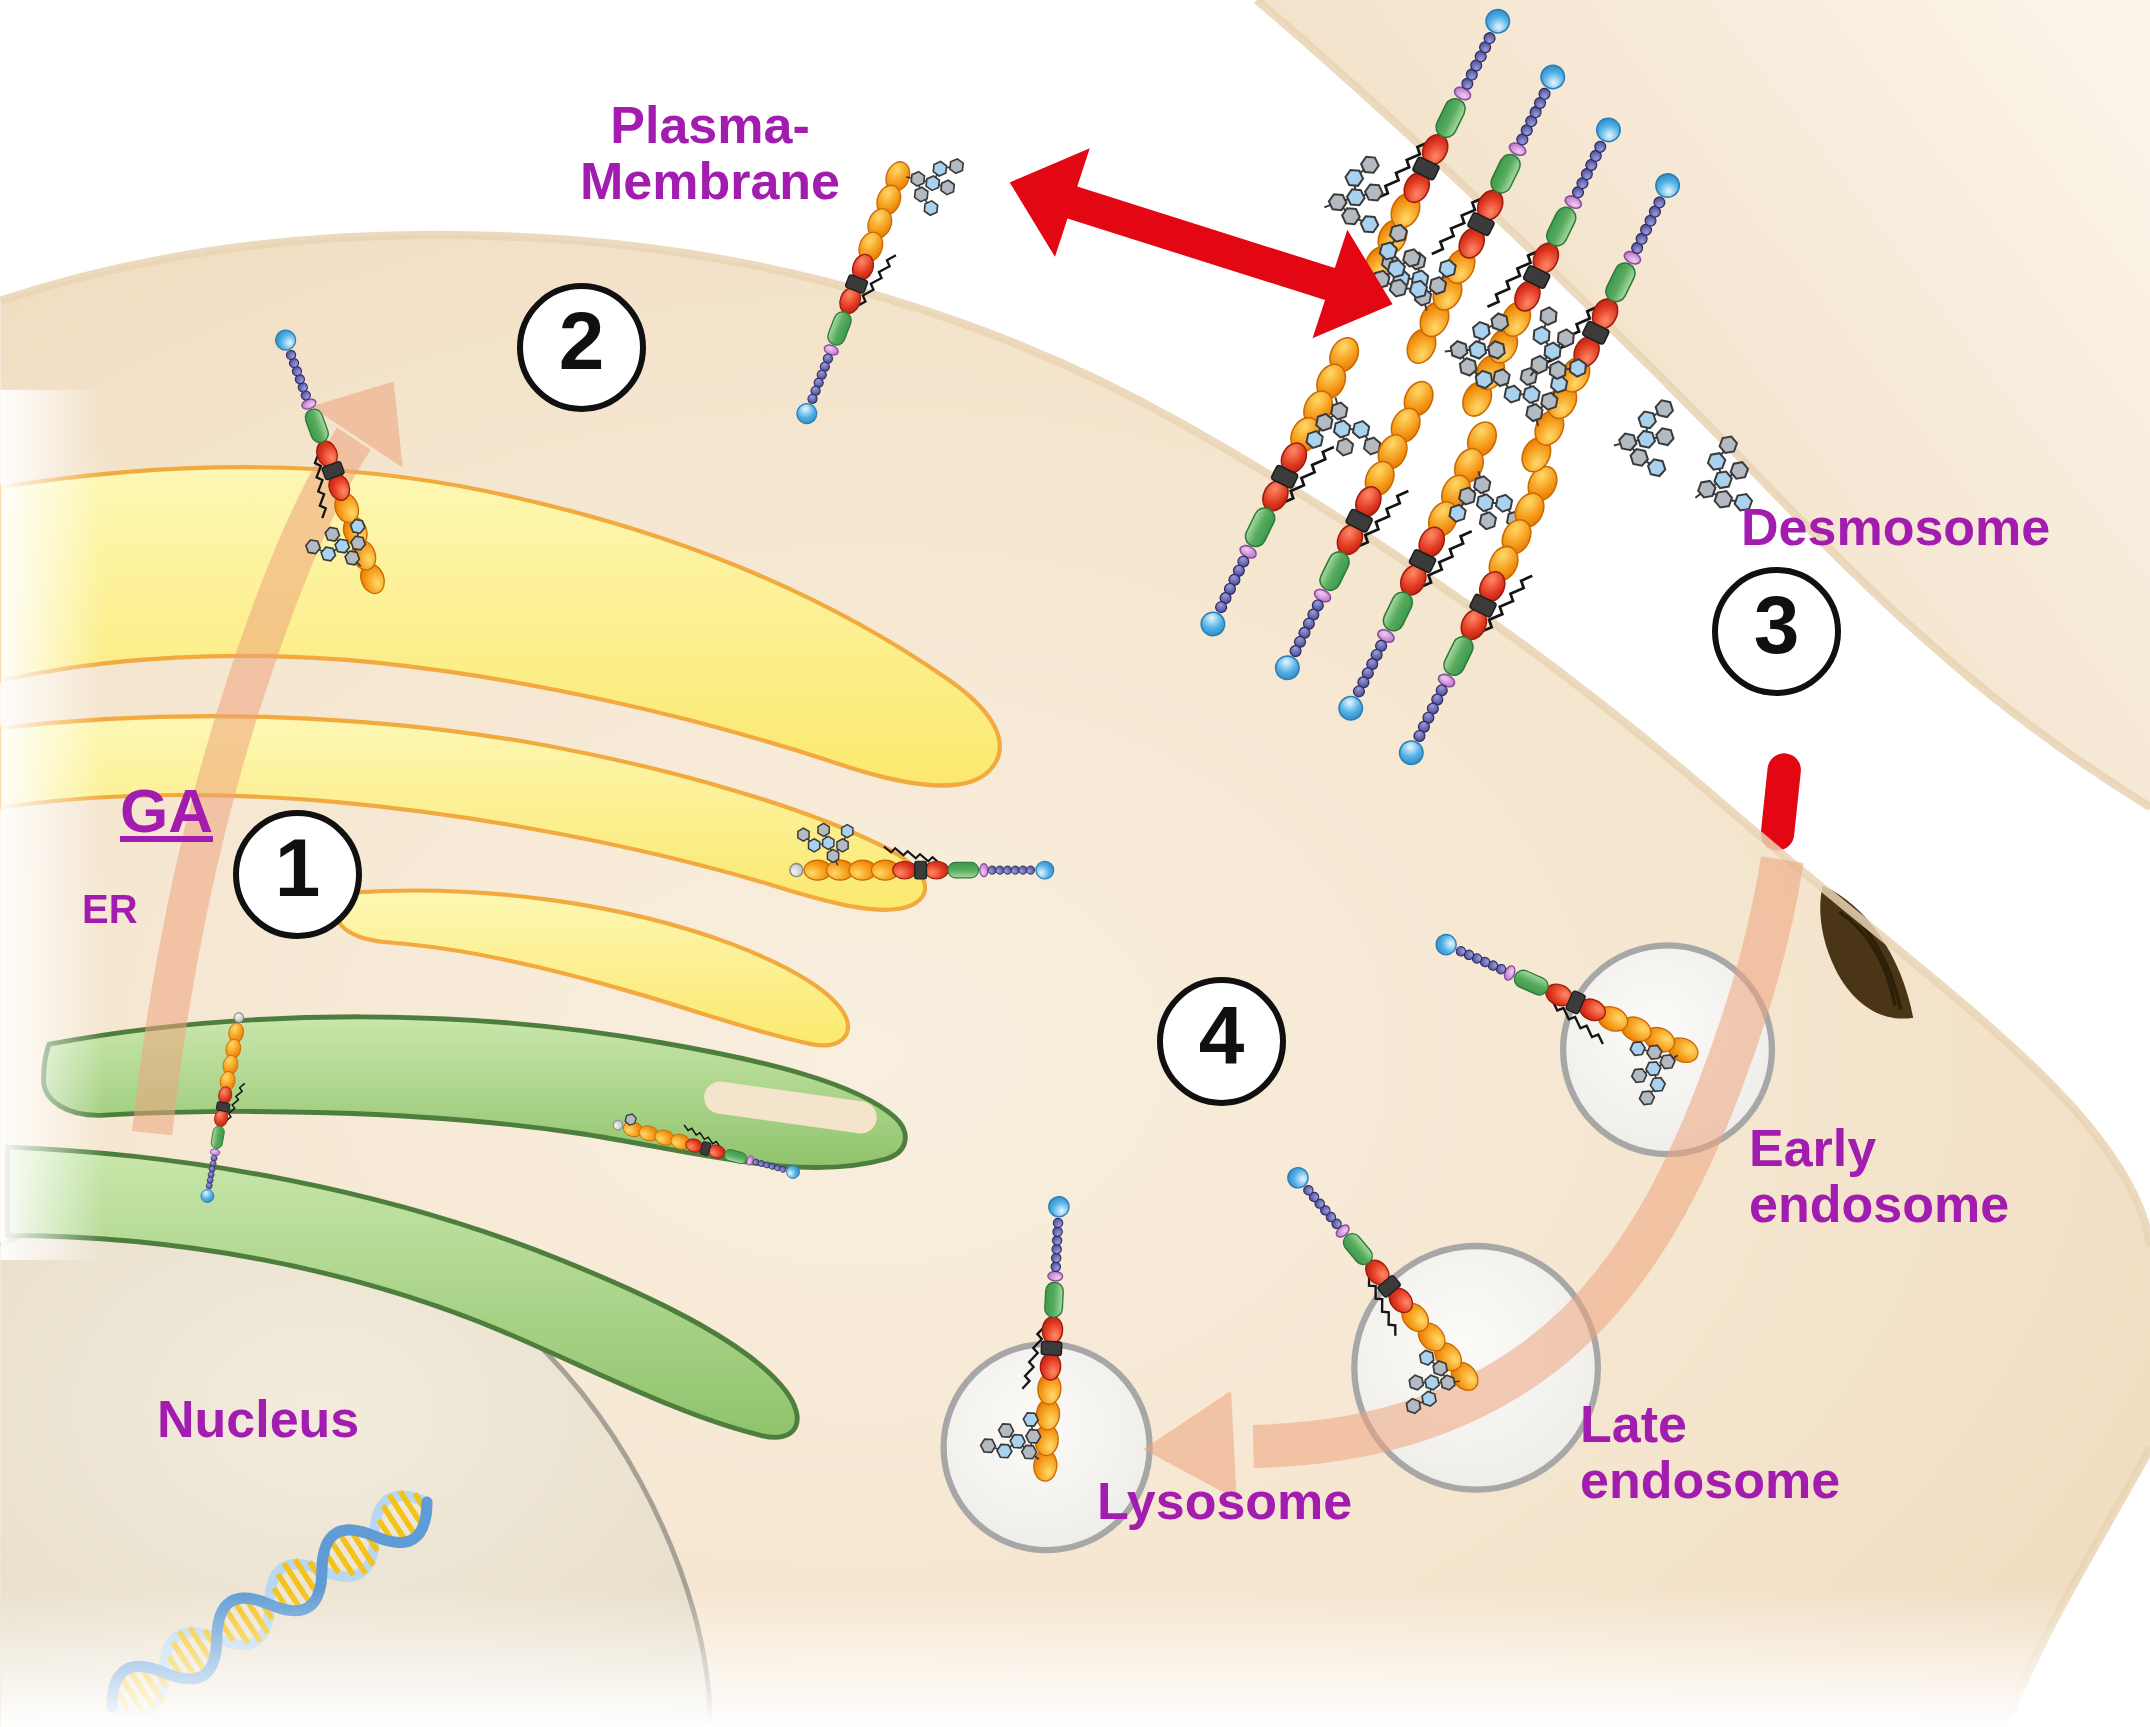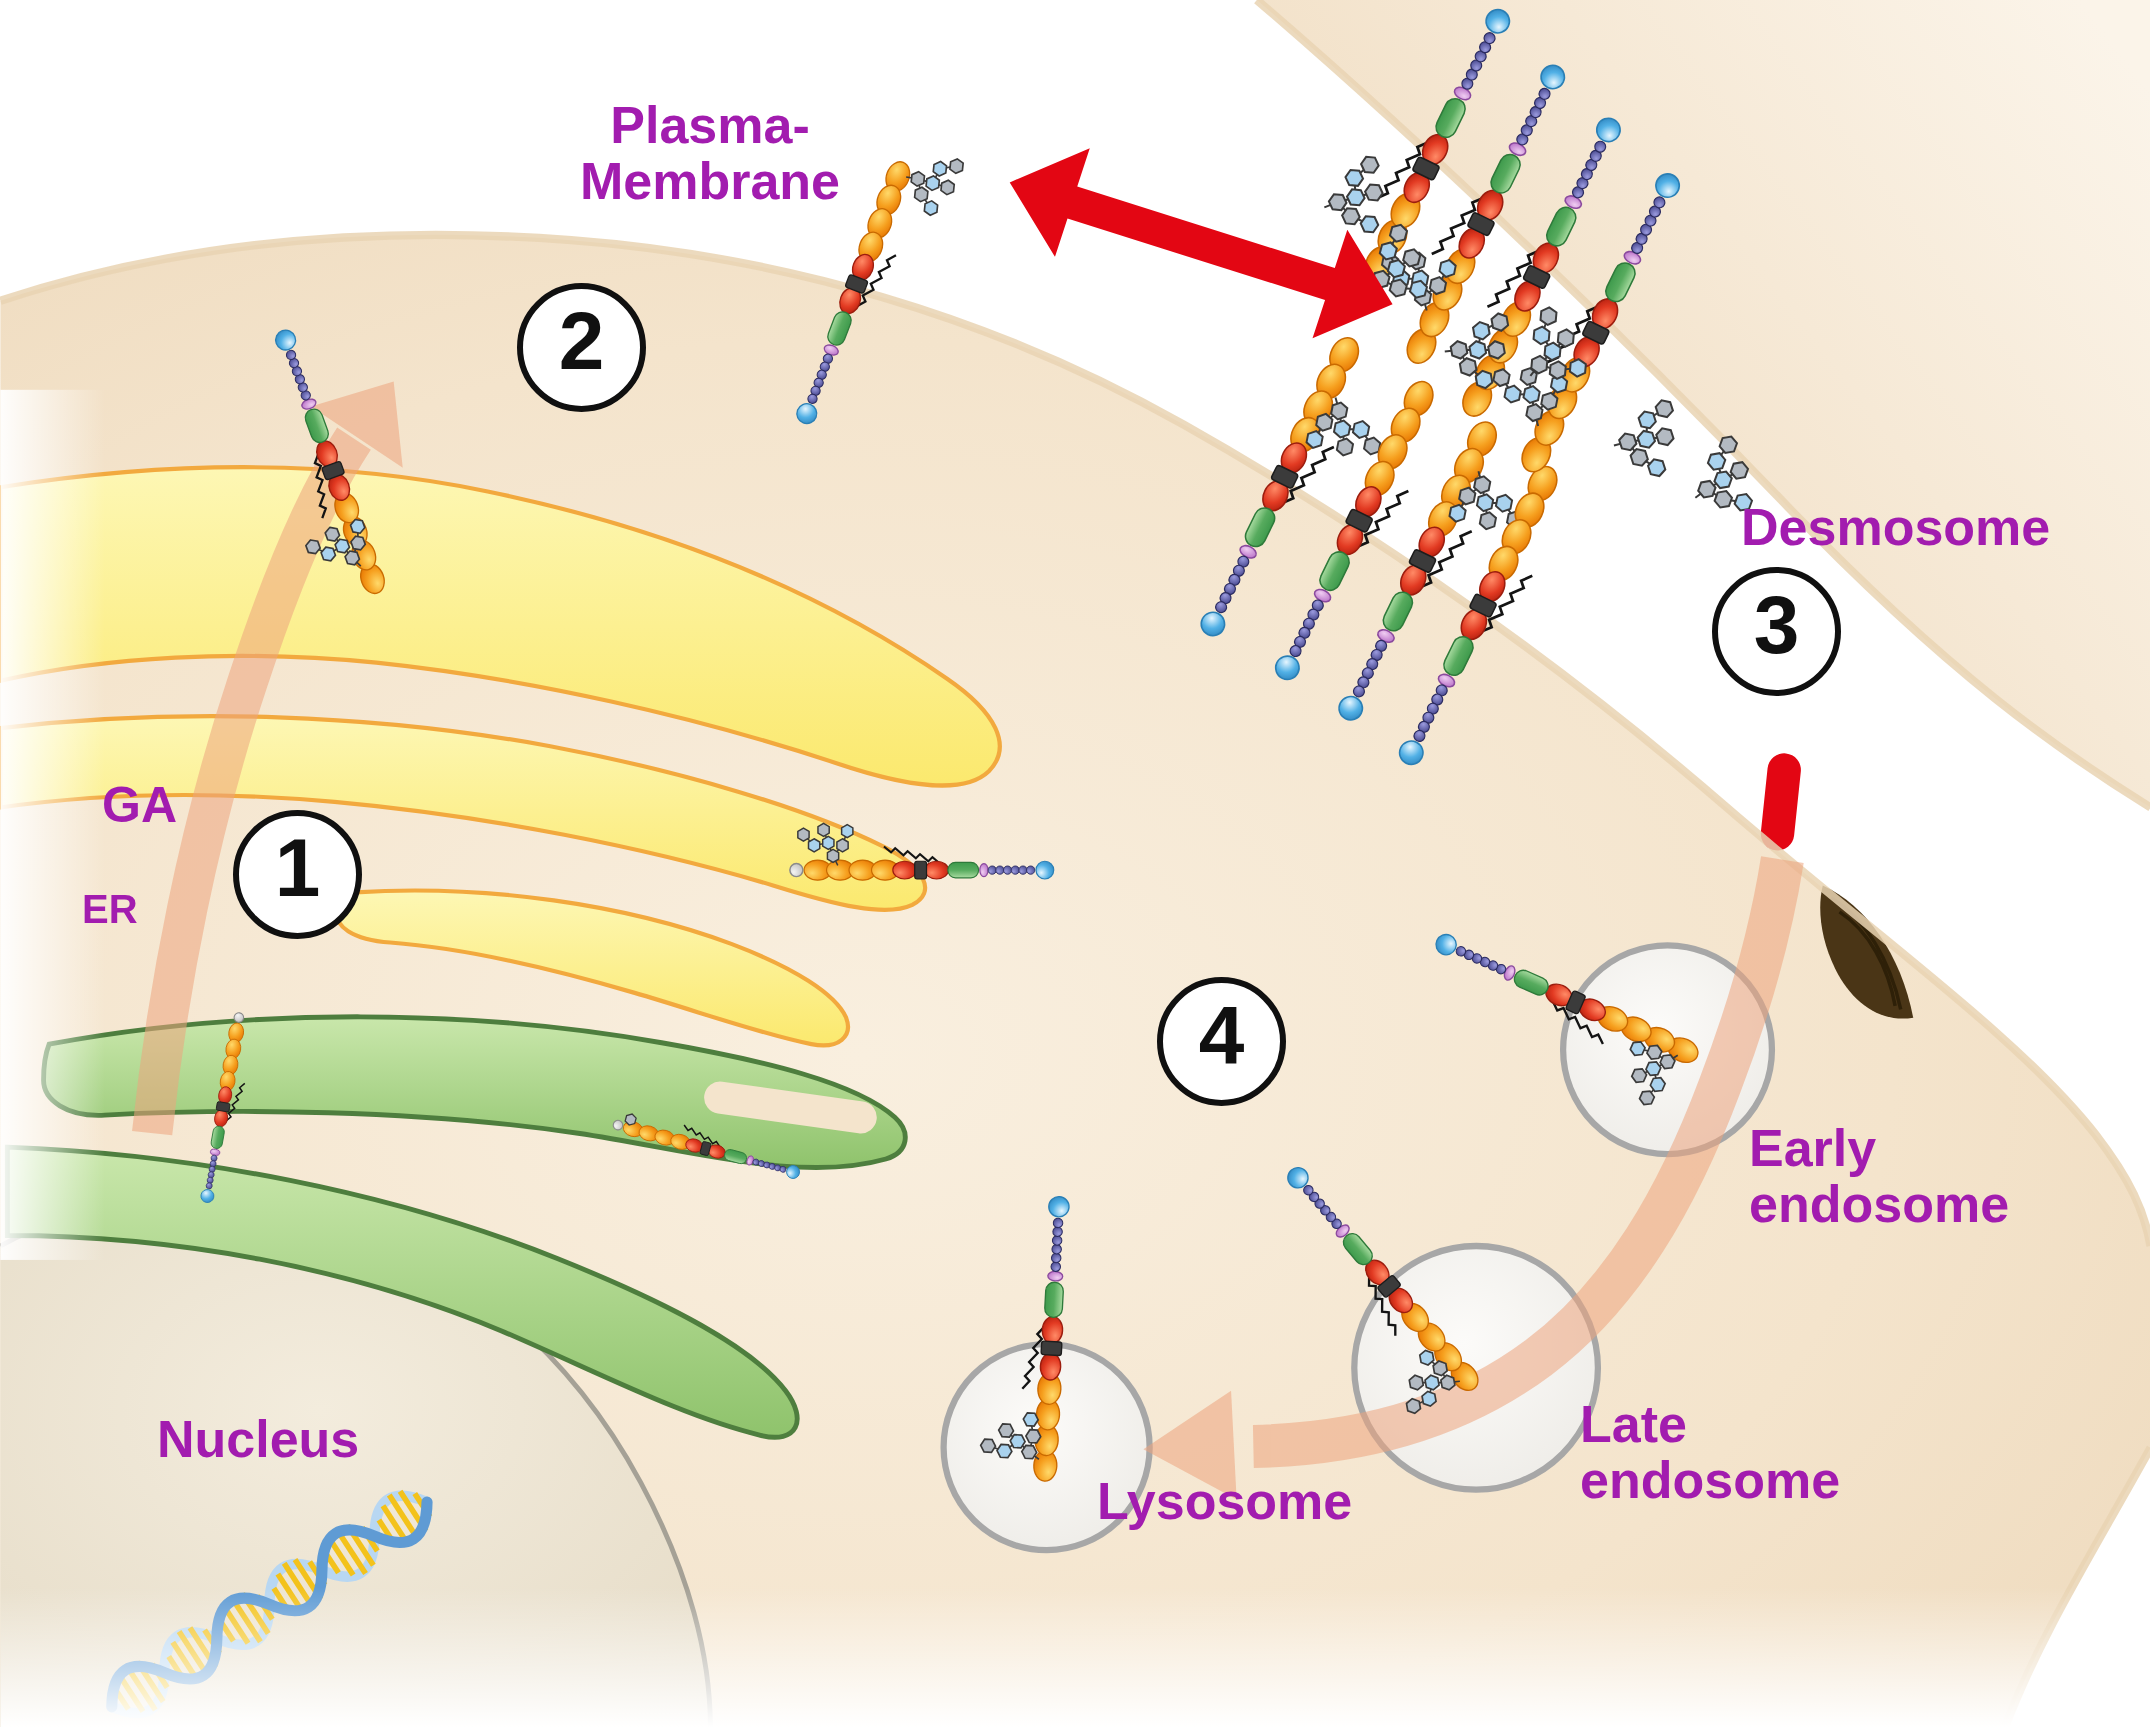--- a/index.html
+++ b/index.html
@@ -314,25 +314,25 @@
   <rect x="0" y="2280" width="3089" height="201" fill="url(#gFadeB)"></rect>
 </svg>
 
 <div class="lbl center" style="left:529px;top:97px;width:362px;">
   <div>Plasma-</div>
   <div>Membrane</div>
 </div>
 
 <div class="lbl" style="left:1741px;top:499px;">Desmosome</div>
 
-<div class="lbl" style="left:102px;top:778px;font-size:50px;">GA</div>
+<div class="lbl" style="left:120px;top:778px;font-size:62px;text-decoration:underline;">GA</div>
 
 <div class="lbl" style="left:82px;top:888px;font-size:40px;">ER</div>
 
-<div class="lbl" style="left:157px;top:1391px;margin-top:20px;">Nucleus</div>
+<div class="lbl" style="left:157px;top:1391px;">Nucleus</div>
 
 <div class="lbl" style="left:1749px;top:1120px;">
   <div>Early</div>
   <div>endosome</div>
 </div>
 
 <div class="lbl" style="left:1580px;top:1396px;">
   <div>Late</div>
   <div>endosome</div>
 </div>

